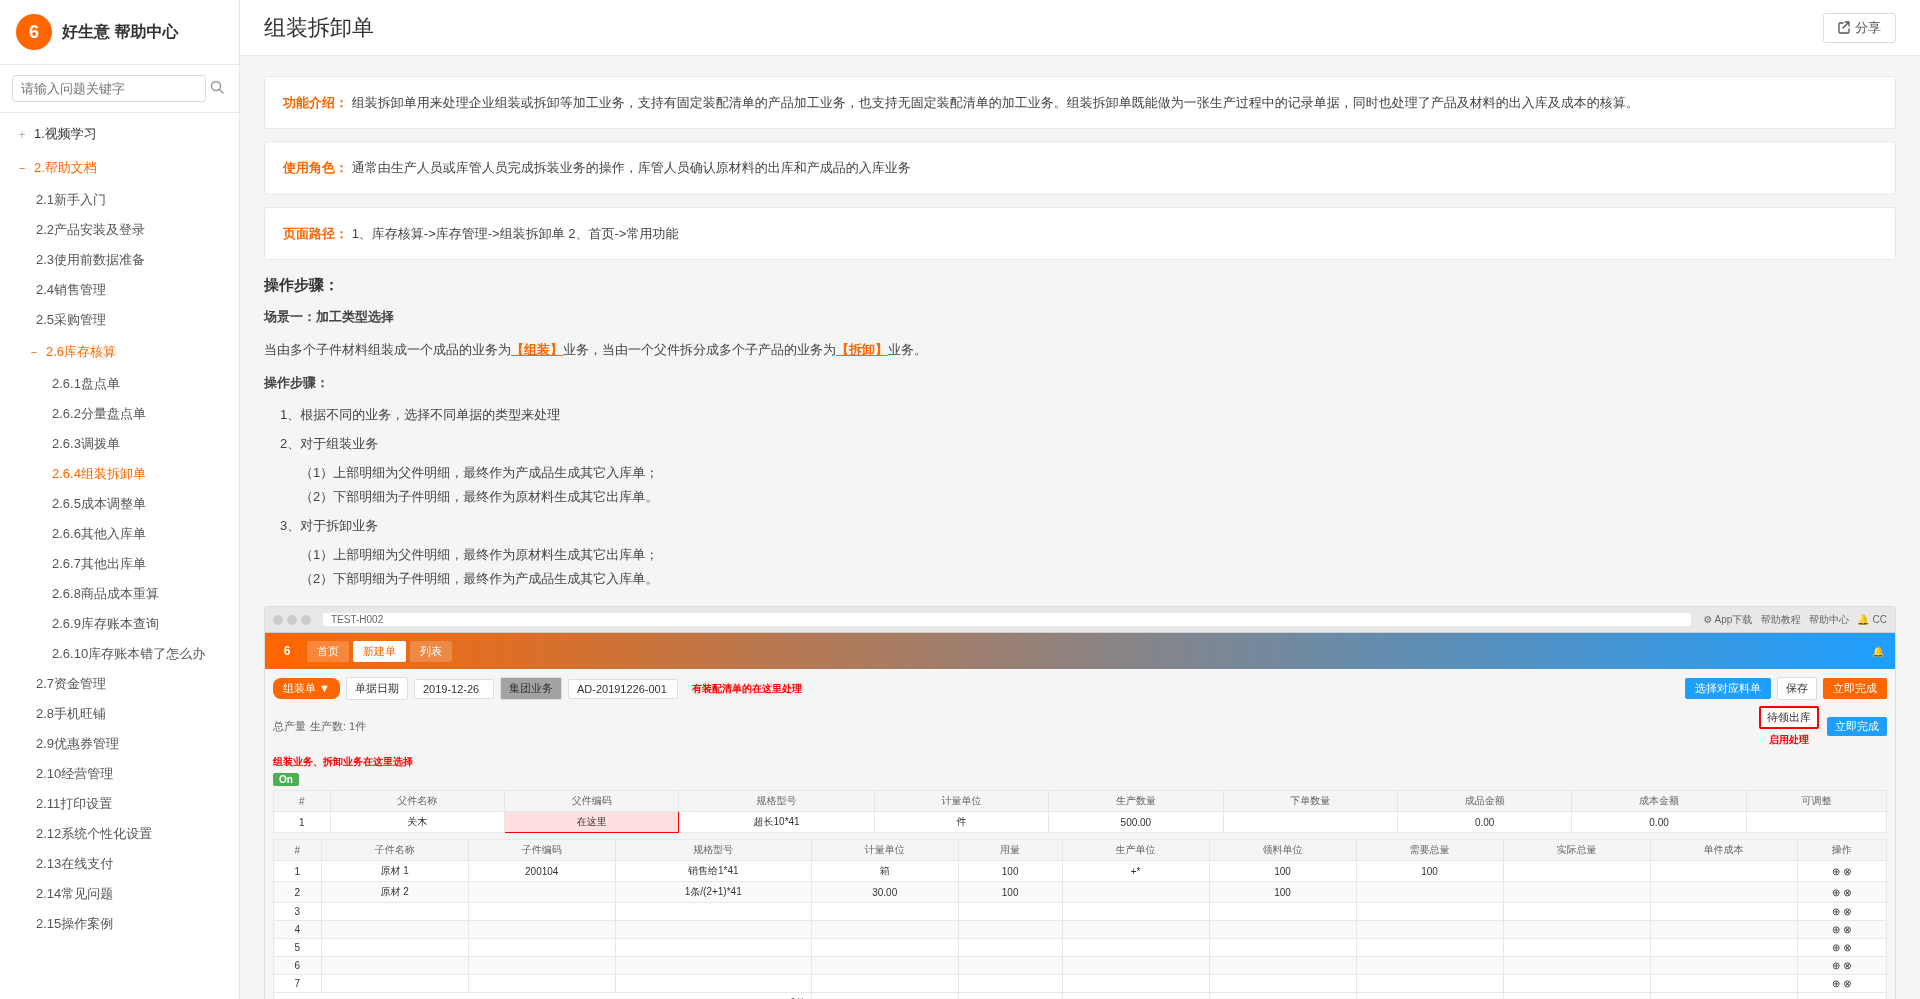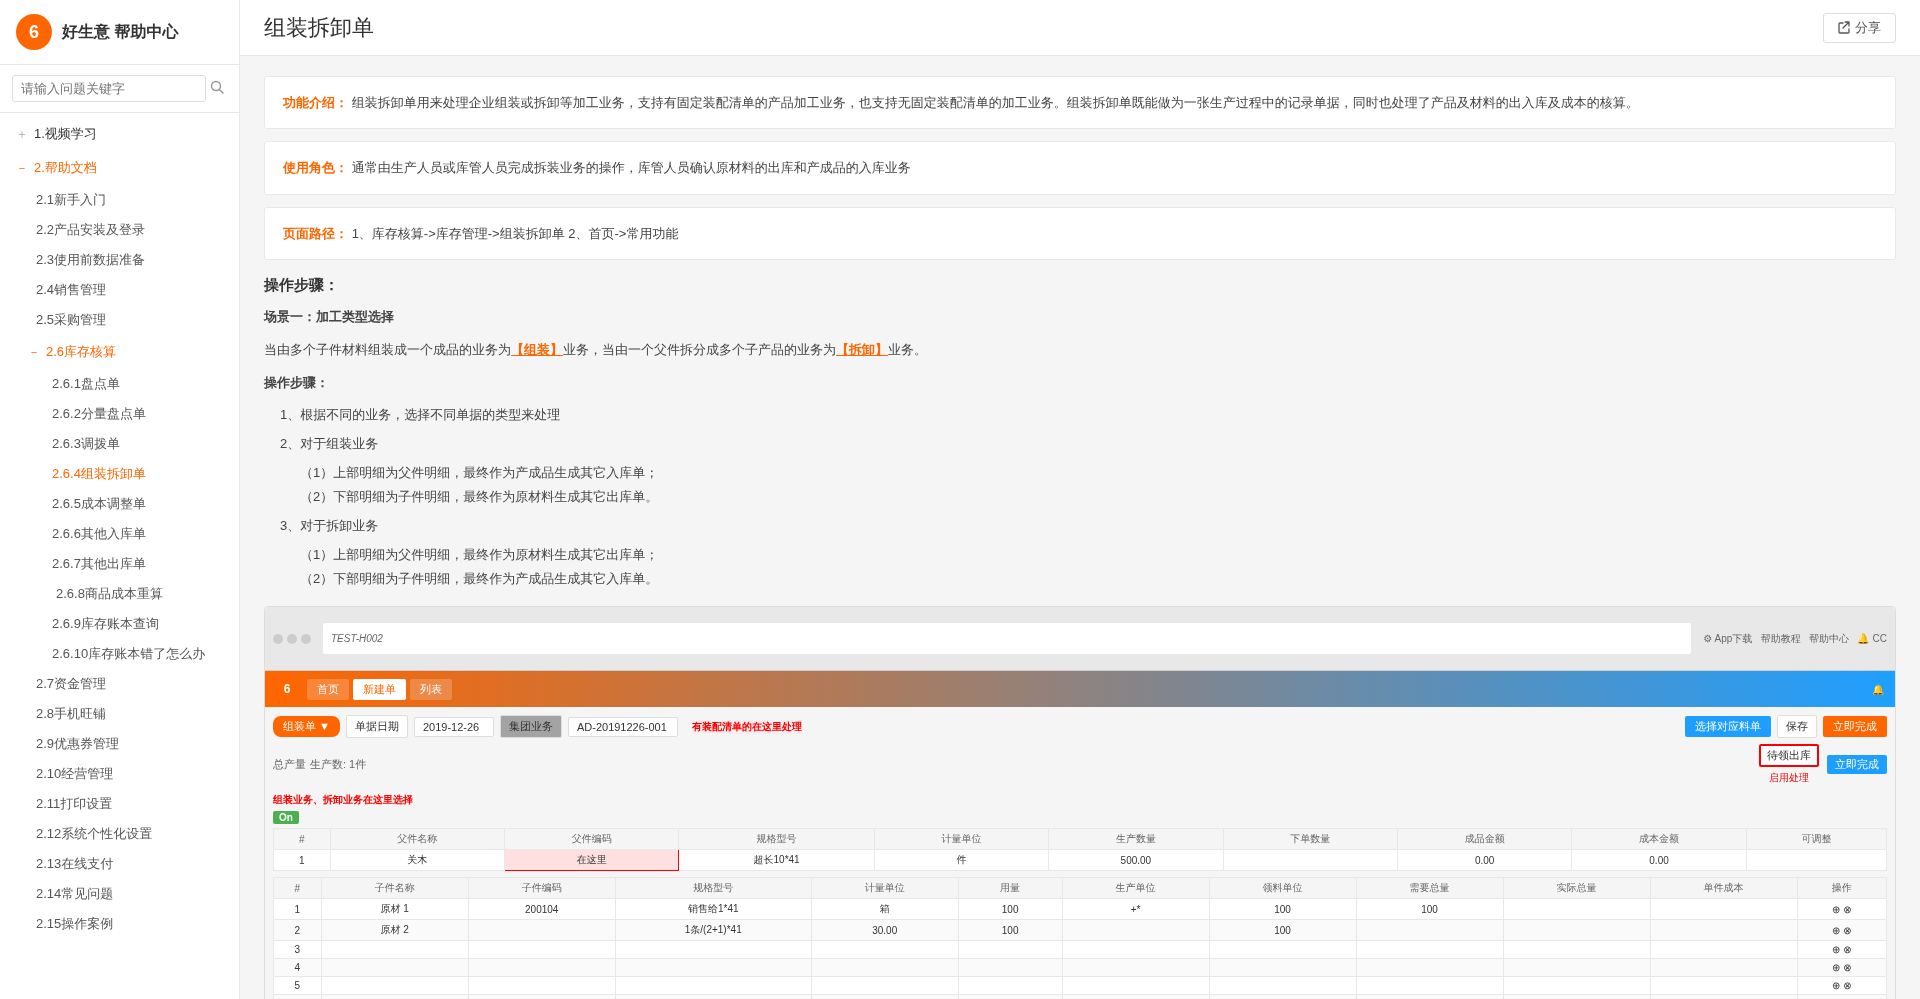--- a/index.html
+++ b/index.html
@@ -328,21 +328,21 @@
     </div>
     <div class="nav-sub-item" style="padding-left:52px;">
       <span>2.6.5成本调整单</span>
     </div>
     <div class="nav-sub-item" style="padding-left:52px;">
       <span>2.6.6其他入库单</span>
     </div>
     <div class="nav-sub-item" style="padding-left:52px;">
       <span>2.6.7其他出库单</span>
     </div>
-    <div class="nav-sub-item" style="padding-left:36px;margin-left:20px;">
+    <div class="nav-sub-item" style="padding-left:52px;">
       <span>2.6.8商品成本重算</span>
     </div>
     <div class="nav-sub-item" style="padding-left:52px;">
       <span>2.6.9库存账本查询</span>
     </div>
     <div class="nav-sub-item" style="padding-left:52px;">
       <span>2.6.10库存账本错了怎么办</span>
     </div>
 
     <div class="nav-sub-item">
@@ -429,21 +429,21 @@
       <div class="step-item">3、对于拆卸业务</div>
       <div class="sub-step-item">（1）上部明细为父件明细，最终作为原材料生成其它出库单；</div>
       <div class="sub-step-item">（2）下部明细为子件明细，最终作为产成品生成其它入库单。</div>
 
       <div class="ss-outer" style="margin-top:14px; position:relative;">
 
         <div class="ss-window-chrome">
           <div class="ss-window-dot"></div>
           <div class="ss-window-dot"></div>
           <div class="ss-window-dot"></div>
-          <div style="flex:1; background:#fff; border-radius:2px; padding:10px 8px; font-size:10px; color:#666; margin: 12px 8px; font-style: italic;">
+          <div style="flex:1; background:#fff; border-radius:2px; padding:1px 8px; font-size:10px; color:#666; margin: 2px 8px;">
             <span>TEST-H002</span>
           </div>
           <span style="font-size:10px; color:#666;">⚙ App下载 &nbsp; 帮助教程 &nbsp; 帮助中心 &nbsp; 🔔 CC</span>
         </div>
 
         <div style="background: linear-gradient(to right, #f60, #1e9fff); padding: 6px 10px; display:flex; align-items:center; gap:8px;">
           <div class="ss-logo">6</div>
           <div style="display:flex; align-items:flex-end; gap:4px;">
             <div style="background:rgba(255,255,255,0.2); color:#fff; padding:3px 10px; border-radius:2px; font-size:11px;">首页</div>
             <div style="background:#fff; color:#f60; padding:3px 10px; border-radius:2px; font-size:11px;">新建单</div>
@@ -473,21 +473,21 @@
 
           <div style="display:flex; align-items:center; gap:8px; margin-bottom:8px; font-size:11px;">
             <div style="display:flex; gap:4px; align-items:center;">
               <span style="color:#666;">总产量</span>
               <span style="color:#666;">生产数: 1件</span>
             </div>
             <div style="flex:1;"></div>
 
             <div style="display:flex; flex-direction:column; align-items:center; gap:4px;">
               <div style="background:#fff; border:2px solid #f00; padding:2px 6px; border-radius:2px; font-size:11px;">待领出库</div>
-              <span style="font-size:10px; color:#f00; font-weight:normal;">启用处理</span>
+              <span style="font-size:10px; color:#f00; font-weight:bold;">启用处理</span>
             </div>
             <div style="background:#1e9fff; color:#fff; padding:2px 8px; border-radius:2px; font-size:11px;">立即完成</div>
           </div>
 
           <div style="color:#f00; font-size:10px; font-weight:bold; margin-bottom:4px;">组装业务、拆卸业务在这里选择</div>
 
           <div style="display:flex; align-items:flex-end; gap:4px; margin-bottom:4px;">
             <span style="background:#4CAF50; color:#fff; padding:1px 6px; border-radius:2px; font-size:10px; font-weight:bold;">On</span>
           </div>
 

